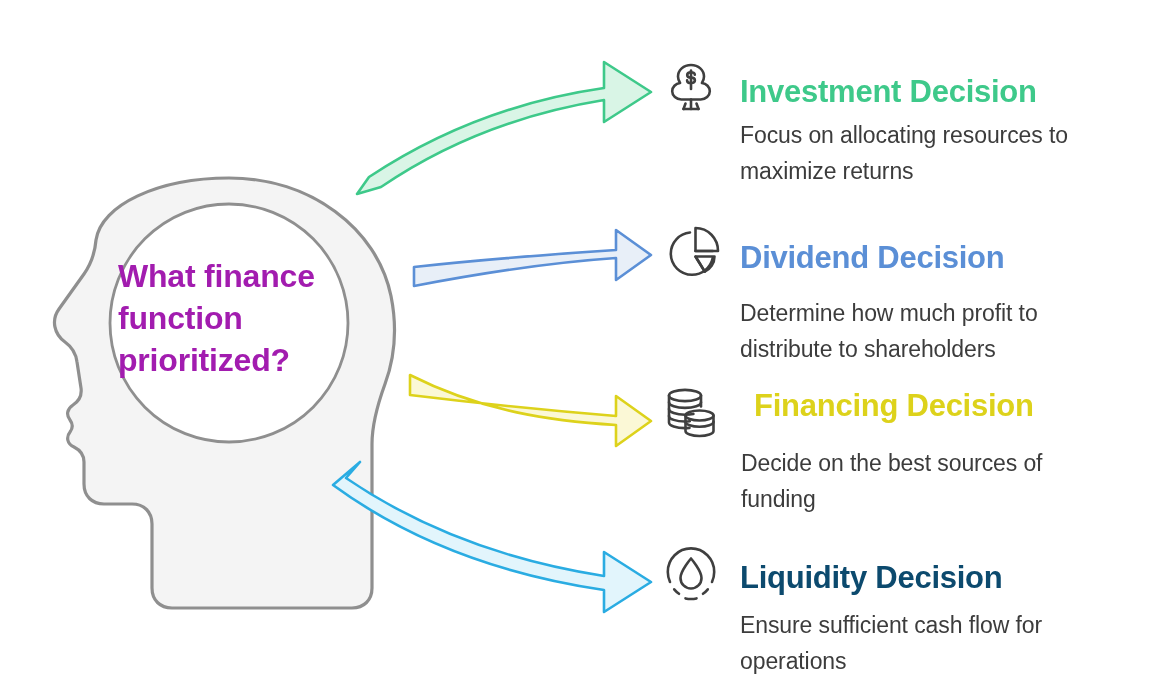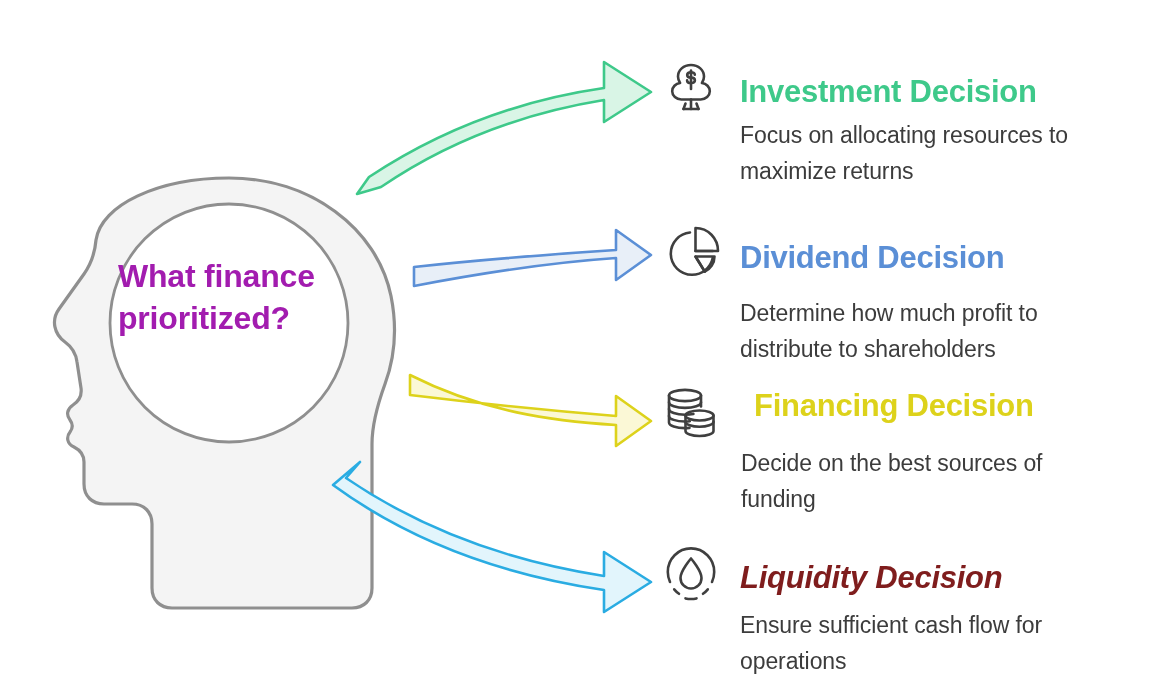--- a/index.html
+++ b/index.html
@@ -155,20 +155,21 @@
                L 651 582
                L 604 612
                L 604 590
                C 489 573 400 534 333 485
                Z" fill="#e2f5fc" stroke="#2aace2" stroke-width="2.6" stroke-linejoin="round" stroke-linecap="round"></path>
     </g>
   </svg>
 
   <div class="head-question">
     <div>What finance</div>
+    <div>function</div>
     <div>prioritized?</div>
   </div>
 
   <div class="branch" id="branch-investment">
     <div class="branch-icon">
       <svg width="58" height="58" viewBox="0 0 58 58" xmlns="http://www.w3.org/2000/svg">
         <g fill="none" stroke="#3f3f3f" stroke-width="2.6" stroke-linecap="round" stroke-linejoin="round">
           <path d="M29 7 C36.5 7 42 12.2 42 18.6 C42 21 41.2 23.2 39.9 25 C44.4 25.6 47.8 29 47.8 33.2 C47.8 37.8 43.7 41.5 38.7 41.5 L19.3 41.5 C14.3 41.5 10.2 37.8 10.2 33.2 C10.2 29 13.6 25.6 18.1 25 C16.8 23.2 16 21 16 18.6 C16 12.2 21.5 7 29 7 Z"></path>
           <path d="M29 12.5 L29 31"></path>
           <path d="M32.8 16.8 C32.8 15.1 31.1 14.2 29 14.2 C26.9 14.2 25.2 15.3 25.2 17 C25.2 18.8 27 19.6 29 19.6 C31 19.6 32.9 20.4 32.9 22.2 C32.9 24 31.1 25 29 25 C26.9 25 25.1 24.1 25.1 22.4"></path>
@@ -224,17 +225,17 @@
       <svg width="62" height="62" viewBox="0 0 62 62" xmlns="http://www.w3.org/2000/svg">
         <g fill="none" stroke="#3f3f3f" stroke-width="2.6" stroke-linecap="round" stroke-linejoin="round">
           <path d="M10 38 C8.6 34.9 7.8 31.5 7.8 27.9 C7.8 14.9 18.2 4.4 31 4.4 C43.8 4.4 54.2 14.9 54.2 27.9 C54.2 31.5 53.4 34.9 52 38"></path>
           <path d="M14.2 45.3 C15.6 47 17.2 48.5 19 49.8"></path>
           <path d="M47.8 45.3 C46.4 47 44.8 48.5 43 49.8"></path>
           <path d="M25.5 54.4 C27.3 54.8 29.1 55 31 55 C32.9 55 34.7 54.8 36.5 54.4"></path>
           <path d="M31 14.5 C31 14.5 20.5 26.6 20.5 33.9 C20.5 39.8 25.2 44.5 31 44.5 C36.8 44.5 41.5 39.8 41.5 33.9 C41.5 26.6 31 14.5 31 14.5 Z"></path>
         </g>
       </svg>
     </div>
-    <div class="branch-title" style="color: #7f1d1d; font-style: italic;">Liquidity Decision</div>
+    <div class="branch-title" style="color: #0c4a6e;">Liquidity Decision</div>
     <div class="branch-desc">Ensure sufficient cash flow for operations</div>
   </div>
 
 </div>
 
 </body></html>

